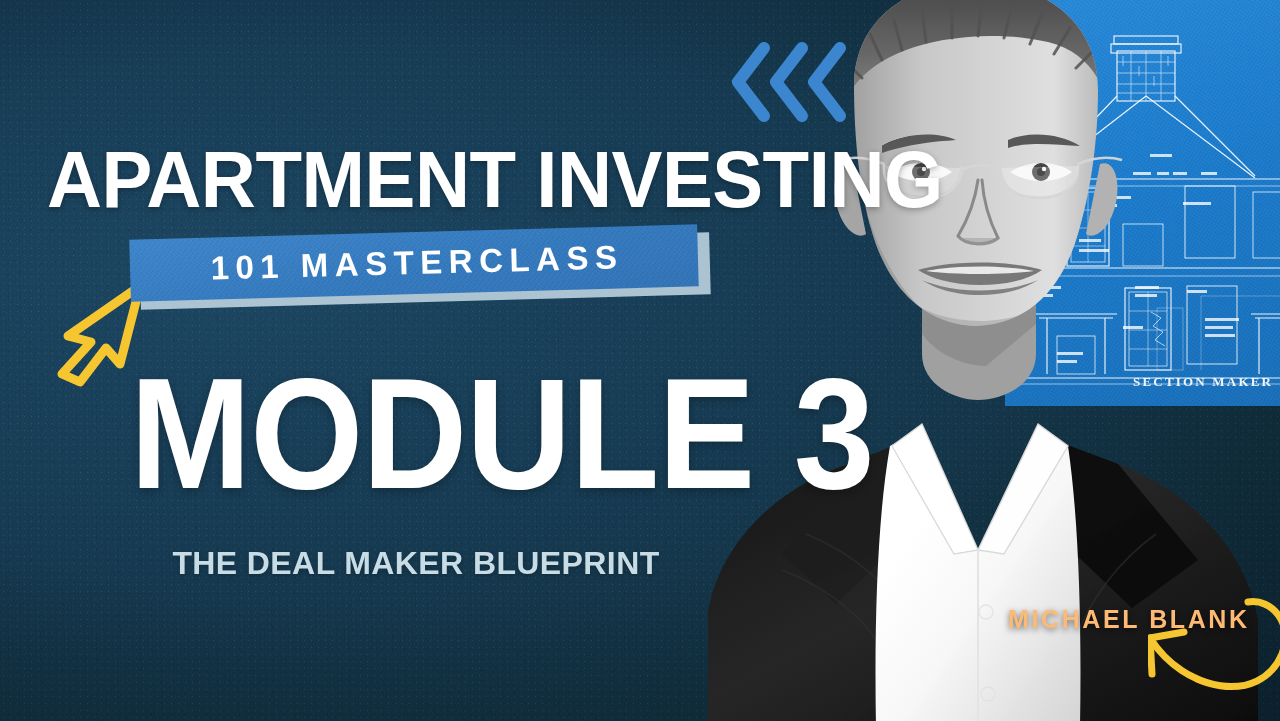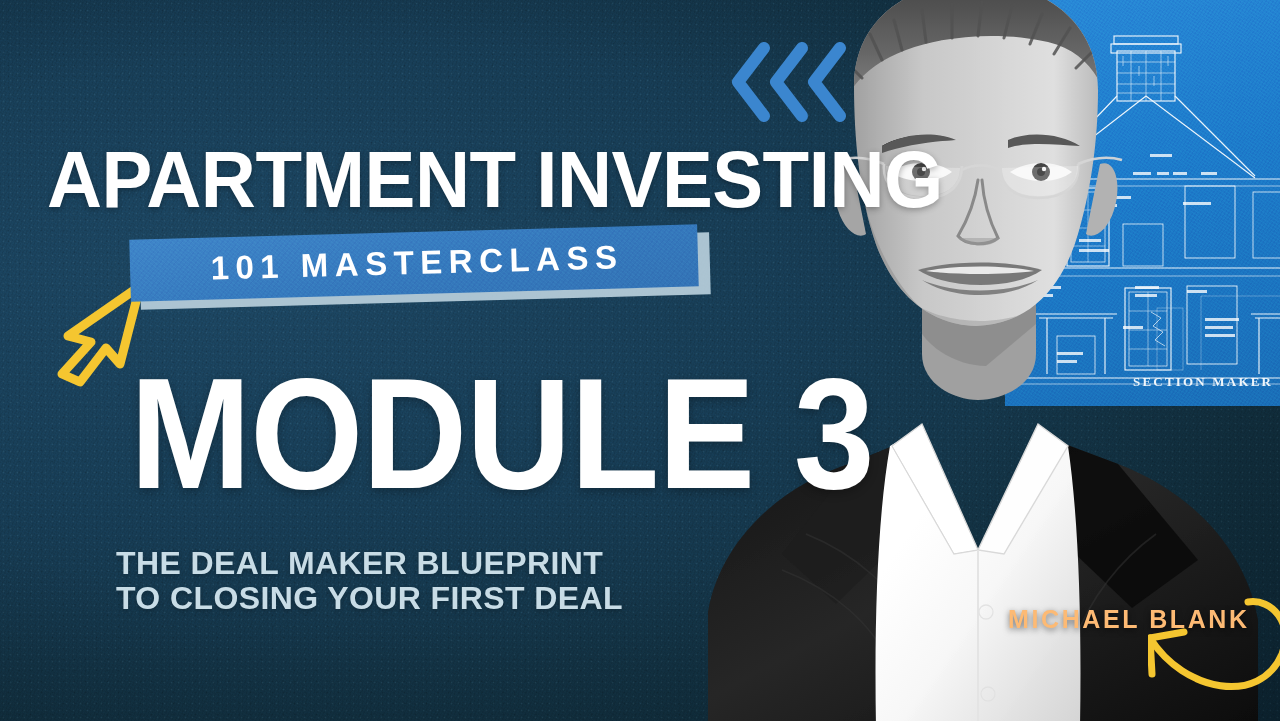--- a/index.html
+++ b/index.html
@@ -116,20 +116,21 @@
     font-family:"Liberation Sans Narrow","Liberation Sans", sans-serif;
     font-weight:700;font-size:158px;line-height:.9;
     letter-spacing:-1px;color:#ffffff;white-space:nowrap;
     transform:scaleX(.92);transform-origin:left top;
     text-shadow:0 3px 10px rgba(0,0,0,.28);
   }
 
   
   .subtitle{
     position:absolute;left:116px;top:546px;width:600px;
+    text-align:center;
     font-family:"Liberation Sans", sans-serif;
     font-weight:700;font-size:32px;line-height:1.09;
     letter-spacing:.4px;color:#c8dce6;
     text-shadow:0 2px 5px rgba(0,0,0,.25);
   }
   .subtitle span{display:block;white-space:nowrap;}
 
   
   .presenter{
     position:absolute;left:1008px;top:605px;
@@ -376,21 +377,20 @@
     <div class="banner-front">
       <div class="bn-grain"></div>
       <div class="banner-text">101 MASTERCLASS</div>
     </div>
   </div>
 
   <div class="module">MODULE 3</div>
 
   <div class="subtitle">
     <span>THE DEAL MAKER BLUEPRINT</span>
-    <span>TO CLOSING YOUR FIRST DEAL</span>
   </div>
 
   <div class="presenter">MICHAEL BLANK</div>
 
   <div class="curve-arrow">
     <svg viewBox="0 0 140 128" width="140" height="128">
       <g fill="none" stroke="#f5c630" stroke-width="7" stroke-linecap="round" stroke-linejoin="round">
         <path d="M2 42 C36 96 112 110 134 58 C146 28 124 2 100 6"></path>
         <path d="M2 42 L36 36 M2 42 L4 78"></path>
       </g>

